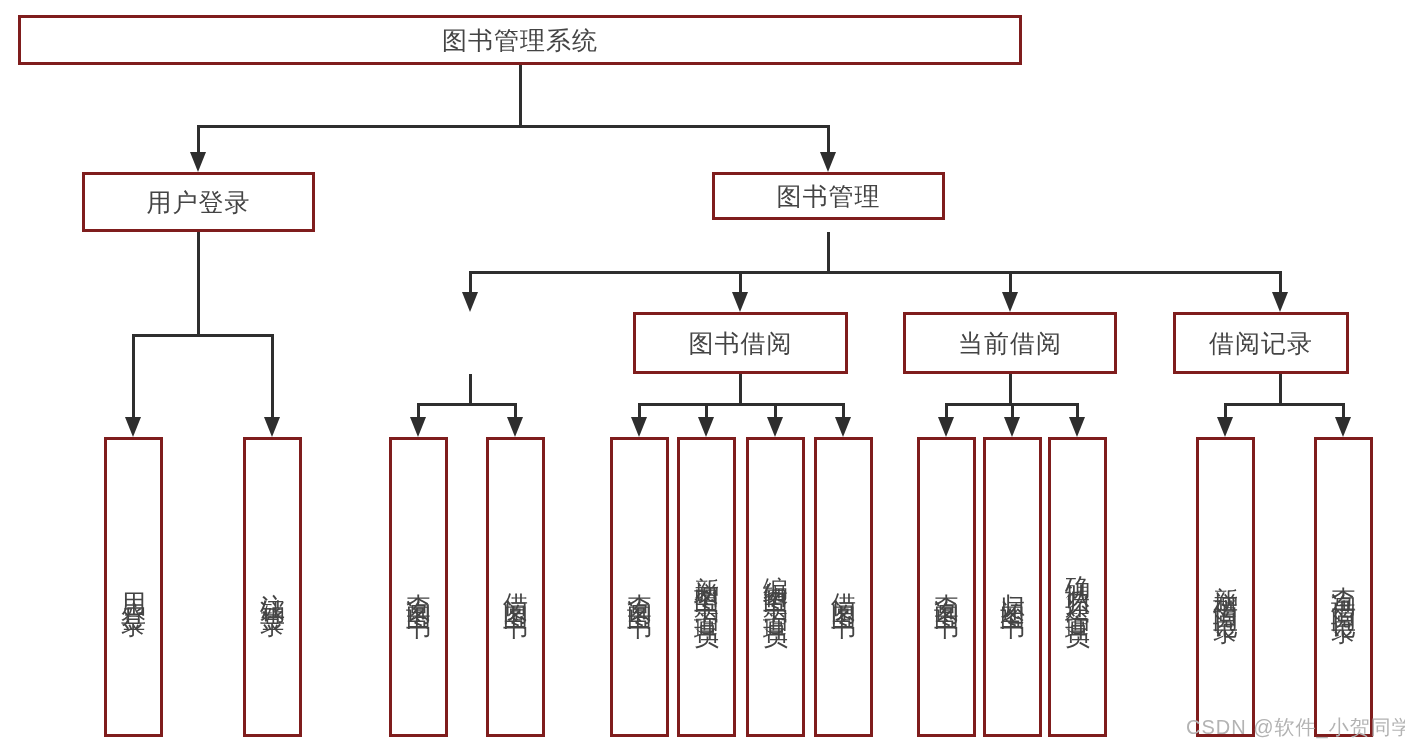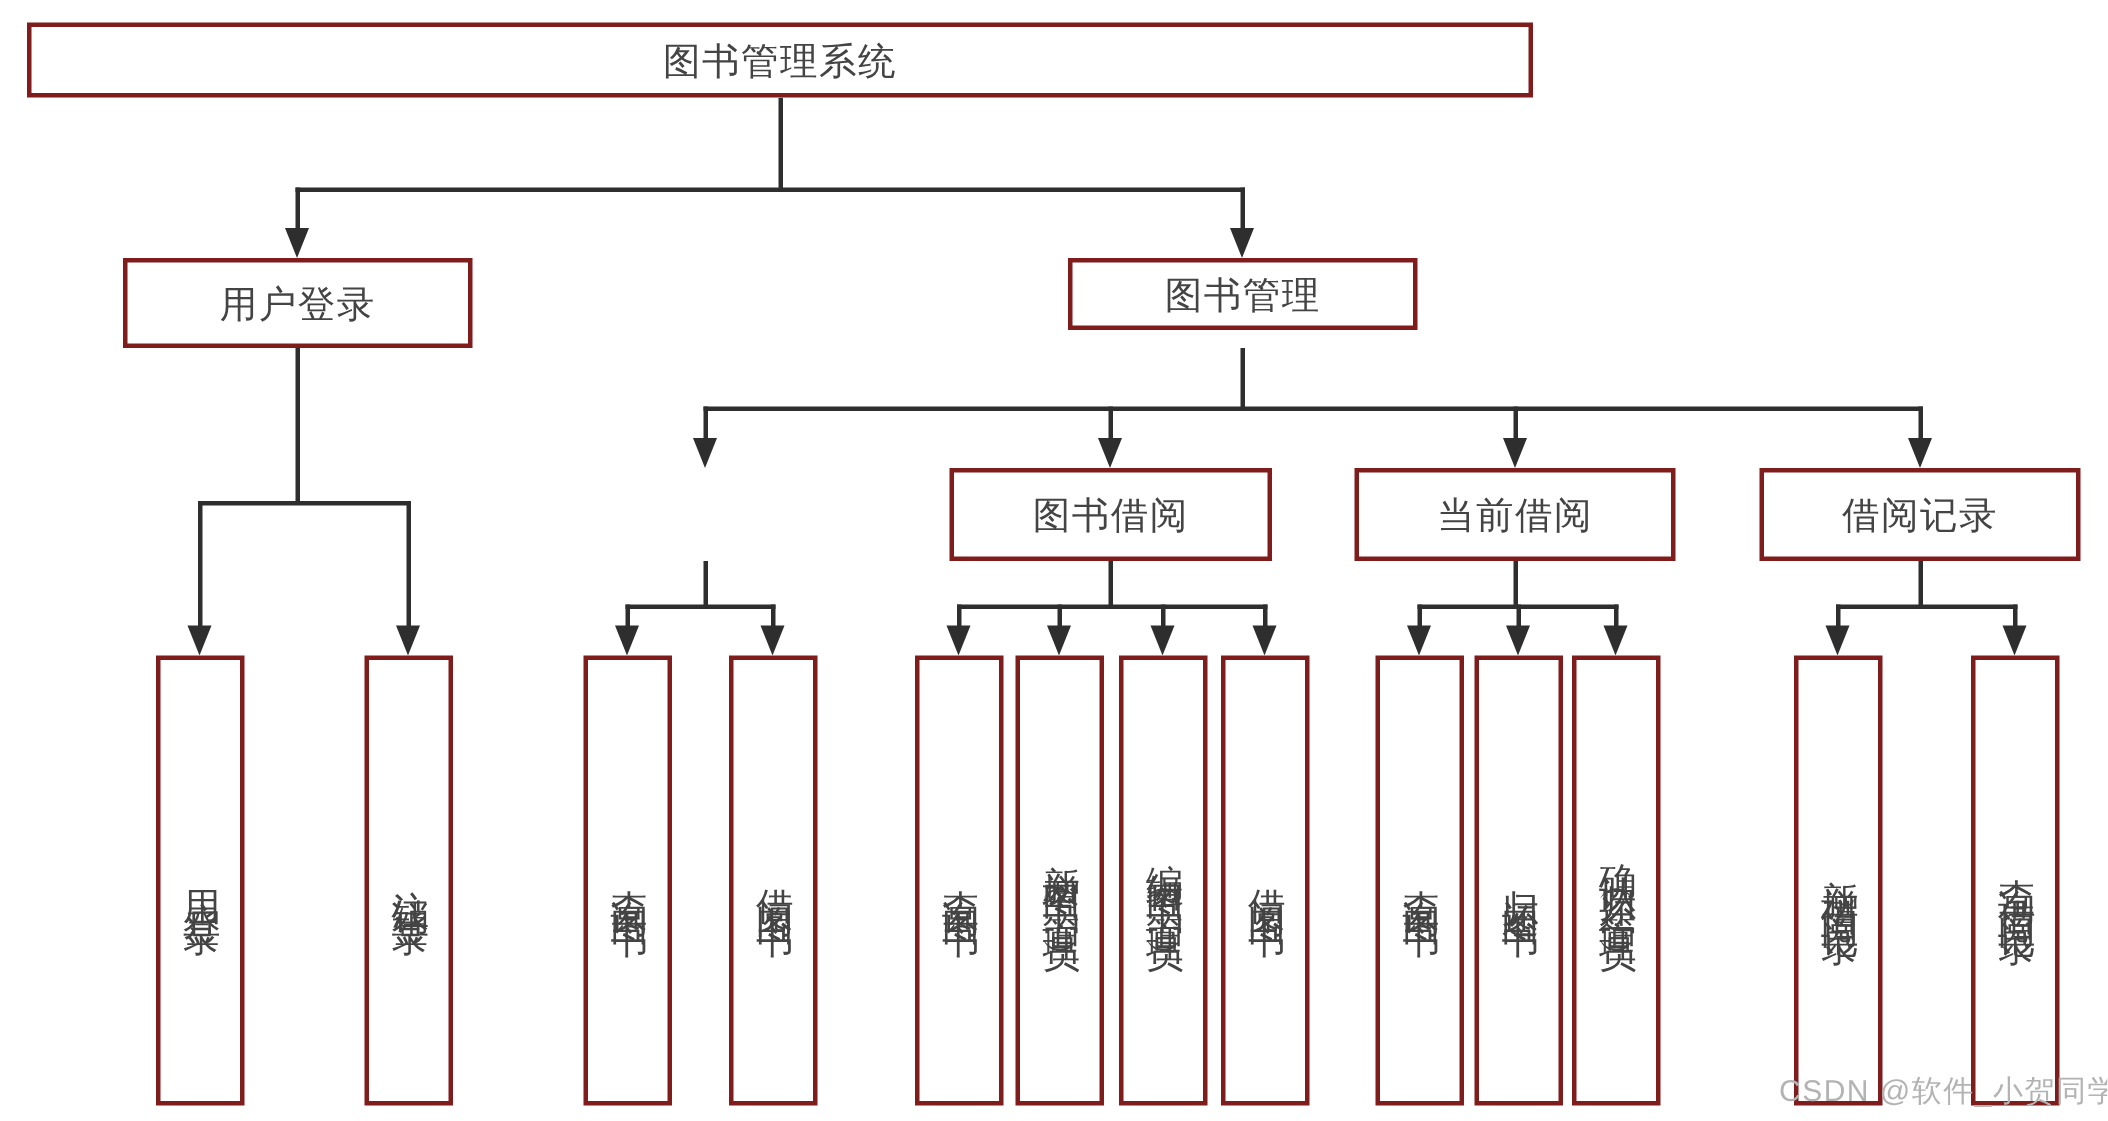--- a/index.html
+++ b/index.html
@@ -44,21 +44,21 @@
   <div class="node h-node" style="left:712px;top:172px;width:233px;height:48px">
     <span>图书管理</span>
   </div>
 
   <div class="node h-node" style="left:633px;top:312px;width:215px;height:62px">
     <span>图书借阅</span>
   </div>
   <div class="node h-node" style="left:903px;top:312px;width:214px;height:62px">
     <span>当前借阅</span>
   </div>
-  <div class="node h-node" style="left:1173px;top:312px;width:214px;height:62px">
+  <div class="node h-node" style="left:1173px;top:312px;width:176px;height:62px">
     <span>借阅记录</span>
   </div>
 
   <div class="node v-node" style="left:104px;top:437px;width:59px;height:300px">
     <span class="v-label">用户登录</span>
   </div>
   <div class="node v-node" style="left:243px;top:437px;width:59px;height:300px">
     <span class="v-label">注销登录</span>
   </div>
 

